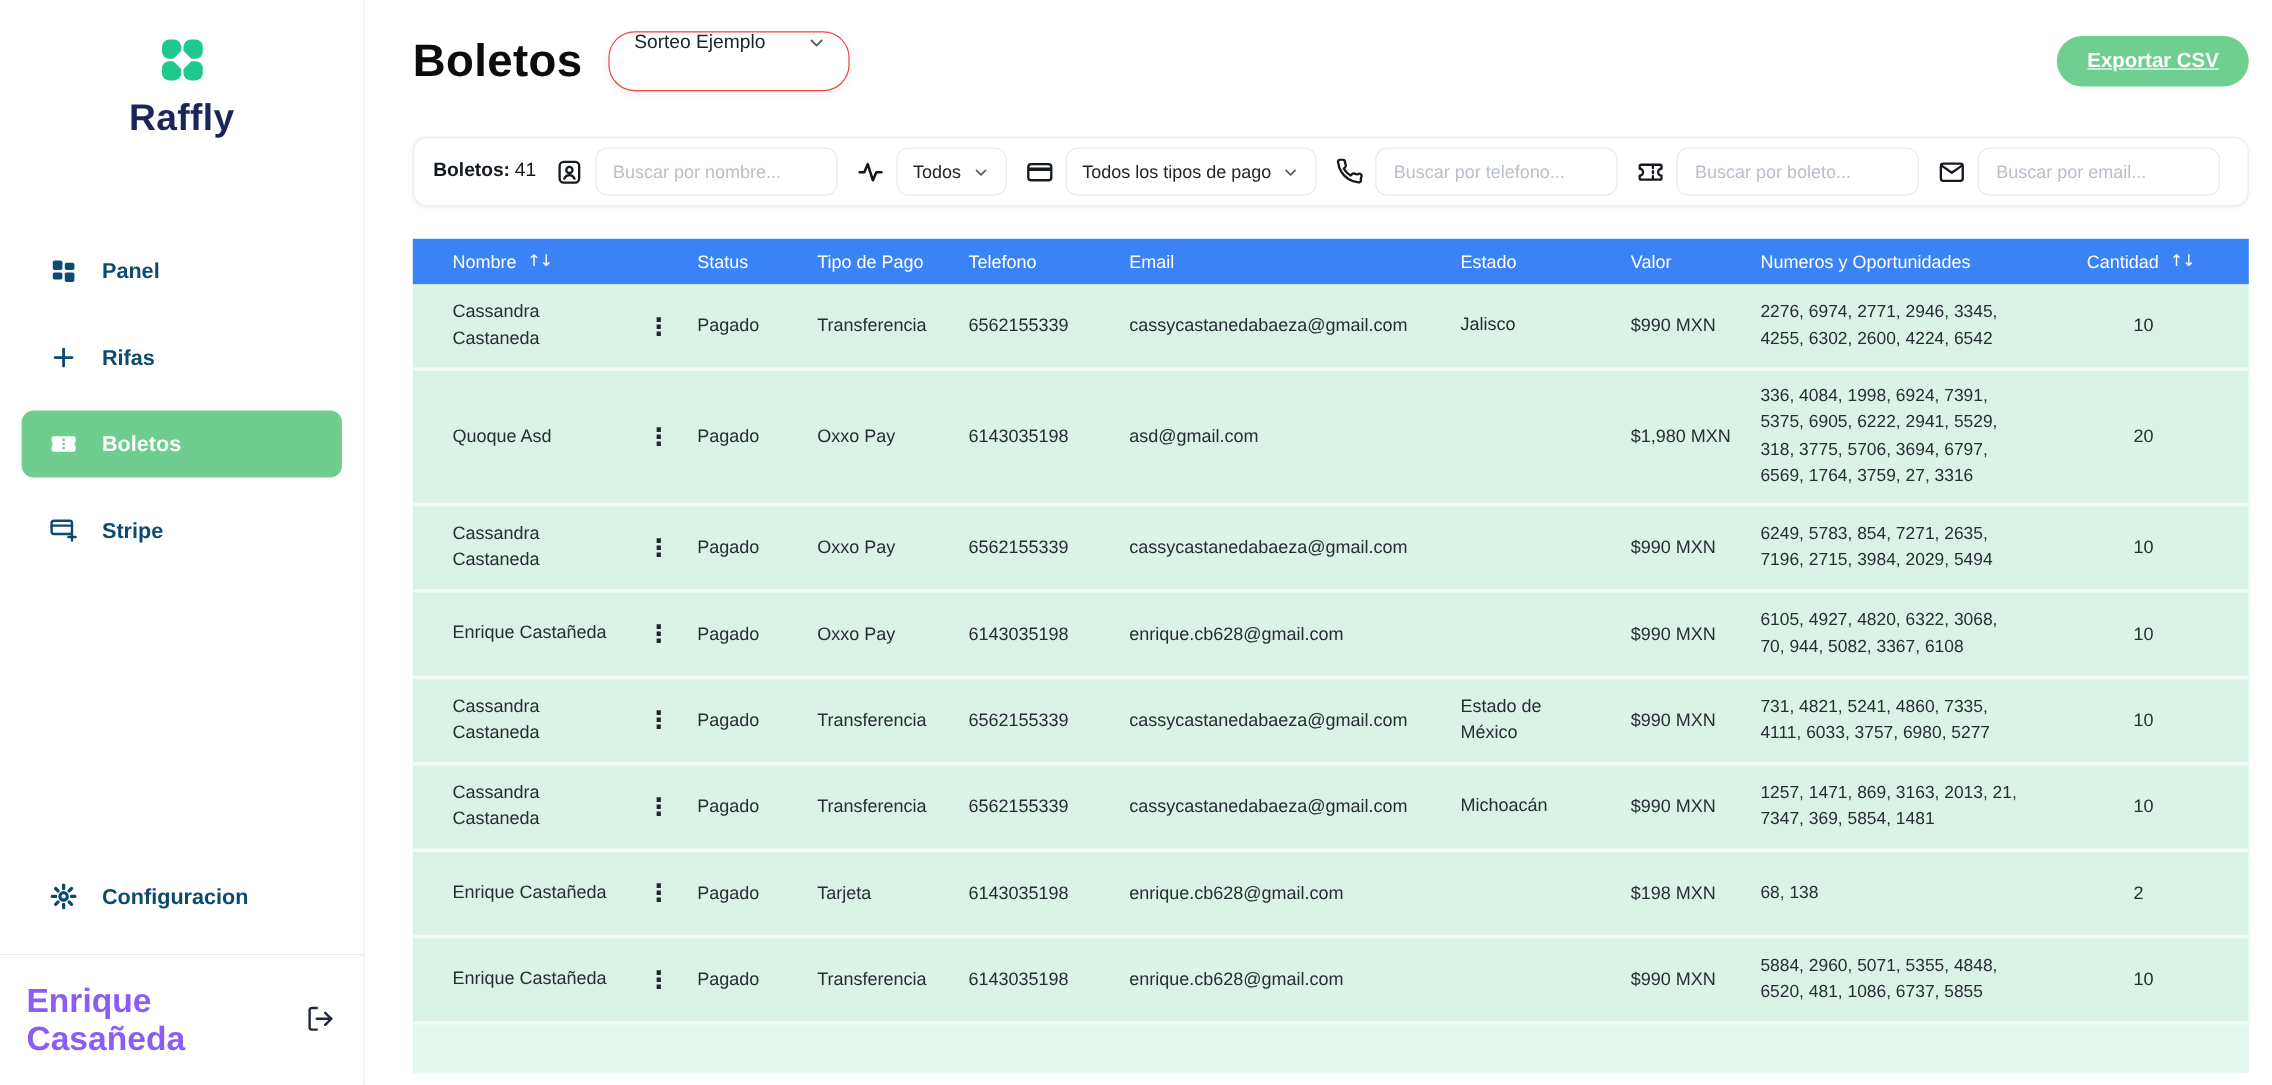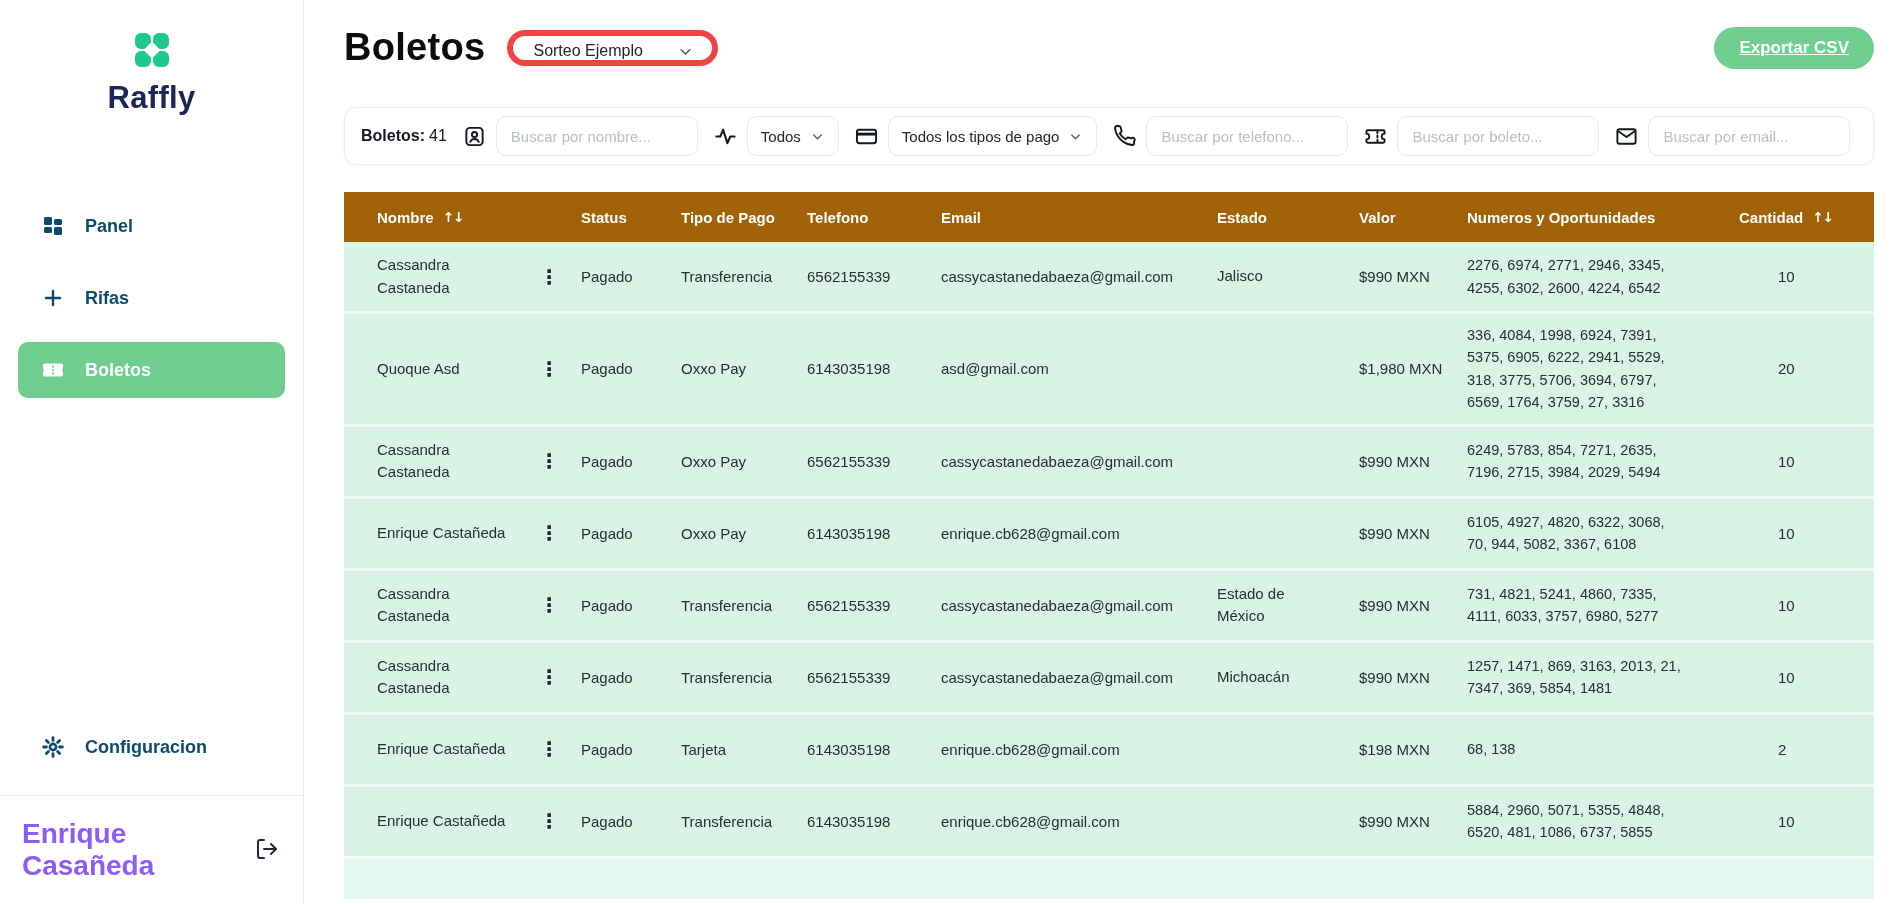--- a/index.html
+++ b/index.html
@@ -21,39 +21,39 @@
   .divider { border-top:1px solid #e9ecef; margin-top:20px; }
   .user-row { display:flex; align-items:center; justify-content:space-between; padding:22px 24px 8px 22px; }
   .user-name { font-size:28px; font-weight:700; color:#8b5cf6; }
   .logout-btn { background:none; border:none; cursor:pointer; color:#20283c; width:26px; height:26px; }
   .logout-btn svg { width:24px; height:24px; }
 
   
   .main { flex:1; padding:26px 19px 0 40px; display:flex; flex-direction:column; min-width:0; }
   .page-head { display:flex; align-items:center; gap:22px; }
   .page-title { font-size:38px; font-weight:800; color:#0c0c0c; letter-spacing:.3px; }
-  .raffle-select { display:flex; align-items:flex-end; gap:34px; height:36px; padding:0 18px 0 20px; border-radius:22px; border:6px solid #ef4444; background:#fff; box-shadow:0 2px 7px rgba(0,0,0,.07); font-size:16px; color:#20242c; cursor:pointer; font-family:inherit; }
+  .raffle-select { display:flex; align-items:flex-start; gap:34px; height:50px; padding:0 18px 0 20px; border-radius:22px; border:1px solid #ef4444; background:#fff; box-shadow:0 2px 7px rgba(0,0,0,.07); font-size:16px; color:#20242c; cursor:pointer; font-family:inherit; }
   .chev { width:17px; height:17px; color:#555b66; }
   .export-btn { margin-left:auto; height:42px; padding:0 25px; border-radius:21px; border:none; background:#70ce90; color:#fff; font-size:17px; font-weight:600; cursor:pointer; font-family:inherit;text-decoration:underline; }
 
   
   .filter-bar { margin-top:38px; height:58px; flex:0 0 58px; border:1px solid #eaedf0; border-radius:12px; box-shadow:0 1px 4px rgba(0,0,0,.05); display:flex; align-items:center; gap:10px; padding:0 16px; background:#fff; }
   .count { font-size:16px; white-space:nowrap; color:#13171e; }
   .count b { font-weight:800; margin-right:4px; }
   .f-icon { width:23px; height:23px; flex:0 0 23px; color:#14181f; margin-left:6px; }
   .f-icon svg { width:23px; height:23px; }
   .f-input { width:202px; height:40px; border:1px solid #e6e9ed; border-radius:10px; padding:16px 14px; font-size:15px; color:#b91c1c; outline:none; font-family:Liberation Sans, sans-serif; }
   ::placeholder { color:#b9bfca; opacity:1; }
   .select-btn { display:flex; align-items:center; gap:9px; height:40px; padding:0 13px; border:1px solid #e6e9ed; border-radius:10px; background:#fff; font-size:15px; color:#20242c; cursor:pointer; white-space:nowrap; font-family:inherit;justify-content:center; }
   .select-btn .chev { width:15px; height:15px; }
 
   
   .table { margin-top:27px; }
   .grid { display:grid; grid-template-columns:186px 48px 100px 126px 134px 276px 142px 108px 272px 1fr; align-items:center; }
-  .thead { background:#a16207; color:#fff; height:50px; font-size:15px; font-weight:700; }
+  .thead { background:#3b82f6; color:#fff; height:38px; font-size:15px; font-weight:400; }
   .th { padding-left:3px; display:flex; align-items:center; gap:9px; }
   .th-name { padding-left:33px; }
   .sort { font-size:13.5px; letter-spacing:-1px; font-family:"DejaVu Sans", sans-serif; }
   .trow { background:#d9f4e6; min-height:72px; border-bottom:3px solid #f1faf6; font-size:15px; color:#272d36; padding:10px 0; }
   .td { padding-left:3px; }
   .td-name { padding-left:33px; max-width:163px; line-height:1.5; }
   .td-kebab { display:flex; align-items:center; }
   .kebab { background:none; border:none; cursor:pointer; font-size:20px; font-weight:700; color:#20252e; line-height:1; font-family:"DejaVu Sans", sans-serif; padding:2px 6px; }
   .td-email { max-width:270px; overflow:hidden; }
   .td-estado { max-width:100px; line-height:1.5; }
@@ -103,20 +103,30 @@
       <button class="nav-item active">
         <span class="nicon">
           <svg viewBox="0 0 24 24">
               <path fill="currentColor" d="M2 7a1.5 1.5 0 011.5-1.5h17A1.5 1.5 0 0122 7v3.2a2.3 2.3 0 000 3.6V17a1.5 1.5 0 01-1.5 1.5h-17A1.5 1.5 0 012 17v-3.2a2.3 2.3 0 000-3.6V7z"></path>
               <circle cx="12" cy="8.6" r="1.1" fill="#6fcd8f"></circle>
               <circle cx="12" cy="12" r="1.1" fill="#6fcd8f"></circle>
               <circle cx="12" cy="15.4" r="1.1" fill="#6fcd8f"></circle>
             </svg>
         </span>
         <span>Boletos</span>
+      </button>
+      <button class="nav-item">
+        <span class="nicon">
+          <svg viewBox="0 0 24 24" fill="none" stroke="currentColor" stroke-width="2" stroke-linecap="round">
+              <rect x="2" y="4" width="17" height="11" rx="2"></rect>
+              <path d="M2 8h17"></path>
+              <path d="M19 14.5v6M16 17.5h6"></path>
+            </svg>
+        </span>
+        <span>Stripe</span>
       </button>
     </nav>
 
     <div class="sidebar-bottom">
       <div class="nav">
         <button class="nav-item">
           <span class="nicon">
             <svg viewBox="0 0 24 24" fill="none" stroke="currentColor">
                 <circle cx="12" cy="12" r="3.1" stroke-width="2.6"></circle>
                 <path stroke-width="2.8" stroke-linecap="round" d="M12 2.6v2.8M12 18.6v2.8M2.6 12h2.8M18.6 12h2.8M5.4 5.4l2 2M16.6 16.6l2 2M18.6 5.4l-2 2M7.4 16.6l-2 2"></path>

